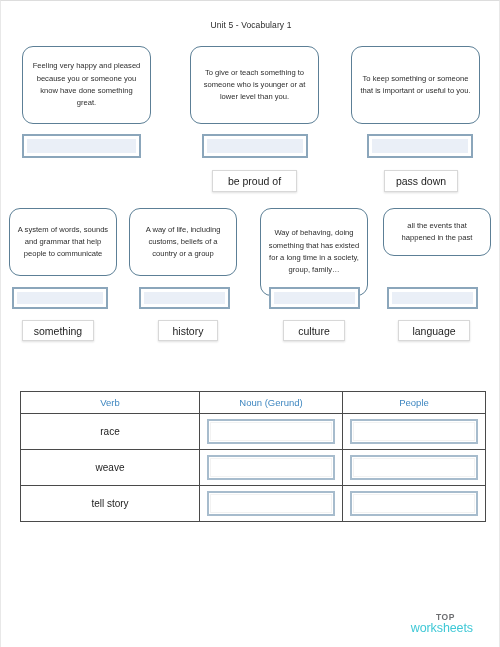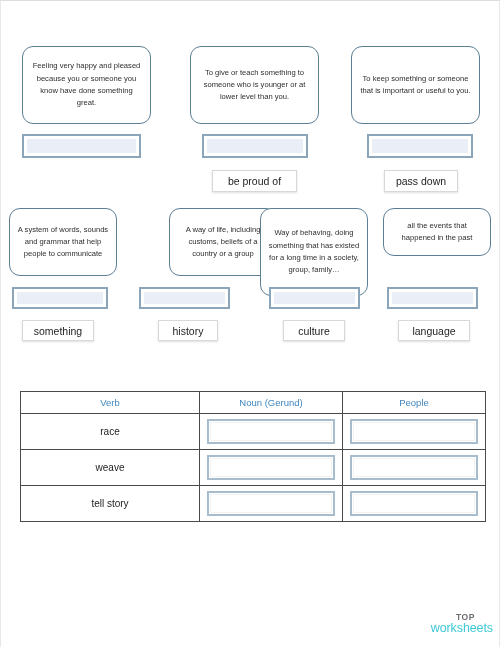--- a/index.html
+++ b/index.html
@@ -132,21 +132,21 @@
     border: 1px solid #f2f2f2;
   }
 
   
   .footer-logo {
     position: absolute;
     left: 0;
     top: 612px;
     width: 500px;
     text-align: right;
-    padding-right: 8px;
+    padding-right: 28px;
     box-sizing: border-box;
     line-height: 1.05;
   }
   .logo-top {
     font-size: 8.5px;
     font-weight: bold;
     color: #6d6e71;
     letter-spacing: 0.6px;
     display: block;
     padding-right: 18px;
@@ -156,20 +156,21 @@
     color: #3fc8d6;
     display: block;
     letter-spacing: -0.1px;
   }
 </style>
 </head>
 <body>
 
 <div class="page">
 
+  <div class="worksheet-title">Unit 5 - Vocabulary 1</div>
 
   <div class="card" style="left:21px; top:45px; width:129px;">
     <div class="def-box" style="width:129px; height:78px;">
       <div class="def-text">Feeling very happy and pleased because you or someone you know have done something great.</div>
     </div>
     <div class="answer-input" style="position:absolute; left:0px; top:88px; width:119px; height:24px;">
       <div class="inner"></div>
     </div>
   </div>
 
@@ -203,21 +204,21 @@
     </div>
     <div class="answer-input" style="position:absolute; left:3px; top:79px; width:96px; height:22px;">
       <div class="inner"></div>
     </div>
     <div class="word-chip" style="position:absolute; left:13px; top:112px; width:72px; height:21px;">
       <span>something</span>
     </div>
   </div>
 
   <div class="card" style="left:128px; top:207px; width:108px;">
-    <div class="def-box" style="width:108px; height:68px;margin-left:40px;">
+    <div class="def-box" style="width:108px; height:68px;">
       <div class="def-text">A way of life, including customs, beliefs of a country or a group</div>
     </div>
     <div class="answer-input" style="position:absolute; left:10px; top:79px; width:91px; height:22px;">
       <div class="inner"></div>
     </div>
     <div class="word-chip" style="position:absolute; left:29px; top:112px; width:60px; height:21px;">
       <span>history</span>
     </div>
   </div>
 

